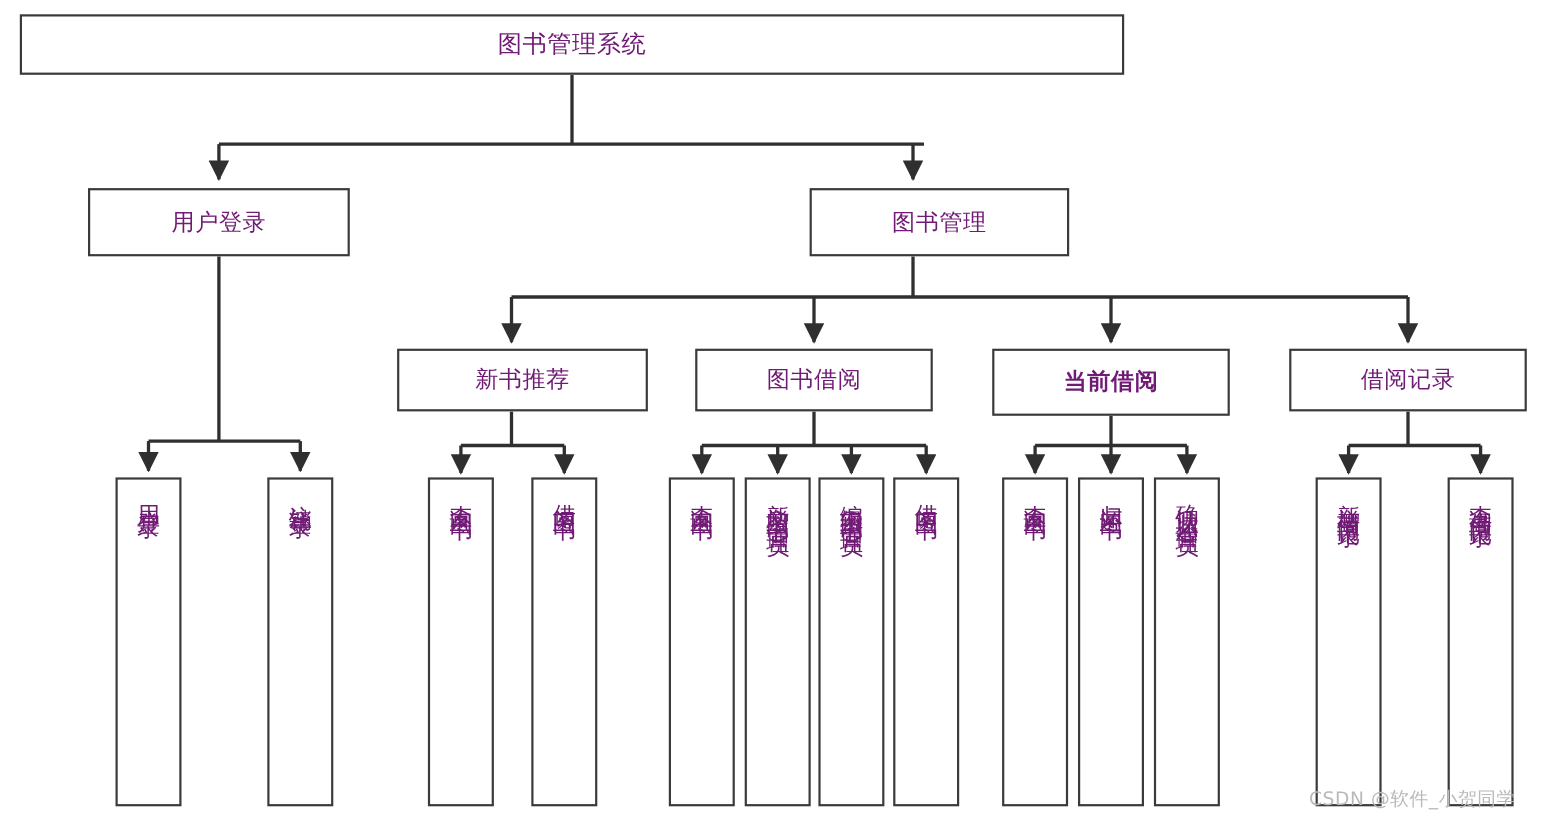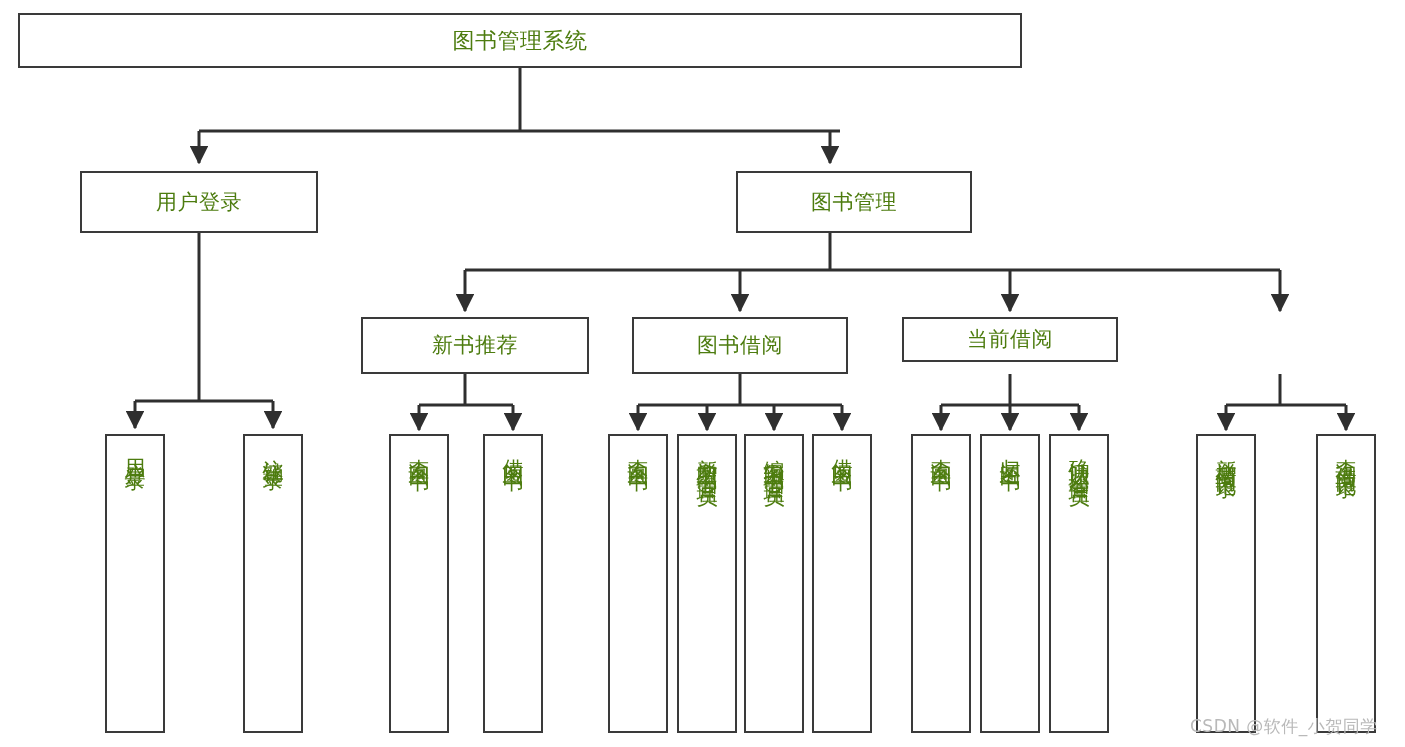--- a/index.html
+++ b/index.html
@@ -30,21 +30,21 @@
     position: absolute;
     box-sizing: border-box;
     background: #ffffff;
     border: 2.5px solid #3a3a3a;
     display: flex;
     align-items: center;
     justify-content: center;
     z-index: 2;
   }
   .node .label {
-    color: #4d7c0f;
+    color: #701a75;
     letter-spacing: 0.5px;
     white-space: nowrap;
     line-height: 1.15;
   }
   
   .node.horiz .label {
     font-size: 21px;
     writing-mode: horizontal-tb;
   }
   .node.root .label {
@@ -137,22 +137,25 @@
   <div class="node horiz" style="left:712px; top:171px; width:236px; height:62px;margin-left:24px;">
     <span class="label">图书管理</span>
   </div>
 
   <div class="node horiz" style="left:361px; top:317px; width:228px; height:57px;">
     <span class="label">新书推荐</span>
   </div>
   <div class="node horiz" style="left:632px; top:317px; width:216px; height:57px;align-items:center;">
     <span class="label">图书借阅</span>
   </div>
-  <div class="node horiz" style="left:902px; top:317px; width:216px; height:45px;">
+  <div class="node horiz" style="left:902px; top:317px; width:216px; height:61px;font-weight:bold;">
     <span class="label">当前借阅</span>
+  </div>
+  <div class="node horiz" style="left:1172px; top:317px; width:216px; height:57px;">
+    <span class="label">借阅记录</span>
   </div>
 
   <div class="node vert" style="left:105px; top:434px; width:60px; height:299px;">
     <span class="label">用户登录</span>
   </div>
   <div class="node vert" style="left:243px; top:434px; width:60px; height:299px;">
     <span class="label">注销登录</span>
   </div>
 
   <div class="node vert" style="left:389px; top:434px; width:60px; height:299px;">

